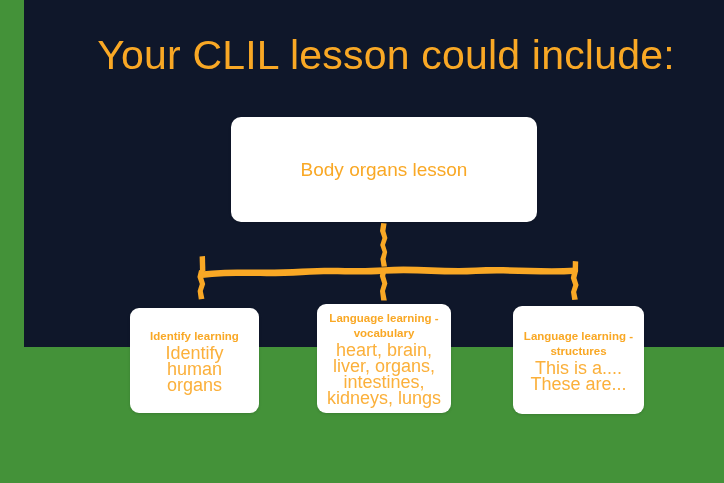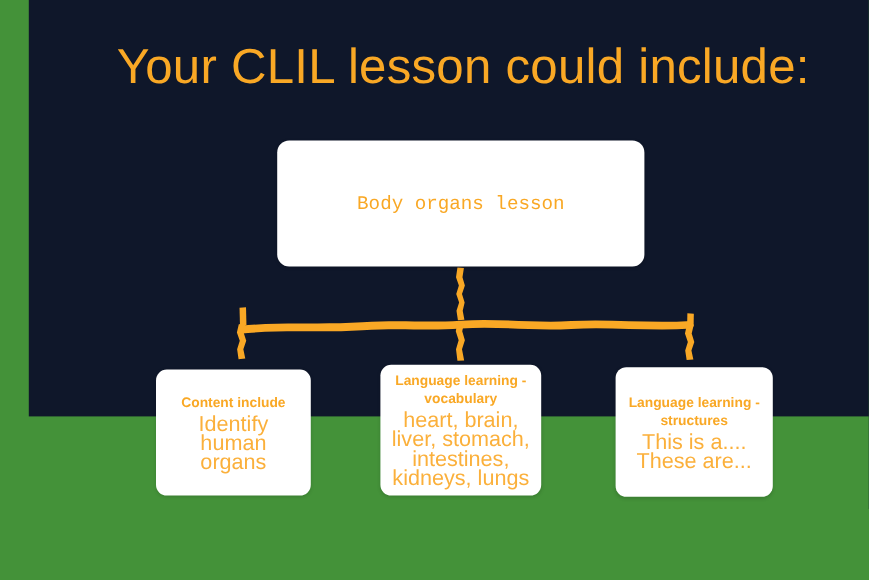--- a/index.html
+++ b/index.html
@@ -63,24 +63,23 @@
 
   #root-card {
     left: 207px;
     top: 117px;
     width: 306px;
     height: 105px;
     border-radius: 10px;
   }
   #root-card .root-label {
     color: #F9A825;
-    font-size: 16px;
+    font-size: 19px;
     font-weight: 400;
     line-height: 26px;
-    font-family: Liberation Mono, monospace;
   }
 
   .leaf-card .leaf-title {
     color: #F9A825;
     font-size: 11.5px;
     font-weight: 700;
     line-height: 15px;
     margin-bottom: 1px;
   }
   .leaf-card .leaf-body {
@@ -143,27 +142,27 @@
 
       <path d="M548.8,261.0 L554.2,261.4 L554.0,272.0 L548.6,271.6 Z"></path>
     </g>
   </svg>
 
   <div id="root-card" class="card">
     <div class="root-label">Body organs lesson</div>
   </div>
 
   <div id="leaf-card-1" class="card leaf-card">
-    <div class="leaf-title">Content include</div>
+    <div class="leaf-title">Identify learning</div>
     <div class="leaf-body">Identify human organs</div>
   </div>
 
   <div id="leaf-card-2" class="card leaf-card">
     <div class="leaf-title">Language learning - vocabulary</div>
-    <div class="leaf-body">heart, brain, liver, stomach, intestines, kidneys, lungs</div>
+    <div class="leaf-body">heart, brain, liver, organs, intestines, kidneys, lungs</div>
   </div>
 
   <div id="leaf-card-3" class="card leaf-card">
     <div class="leaf-title">Language learning - structures</div>
     <div class="leaf-body">This is a....
 These are...</div>
   </div>
 
 </div>
 

